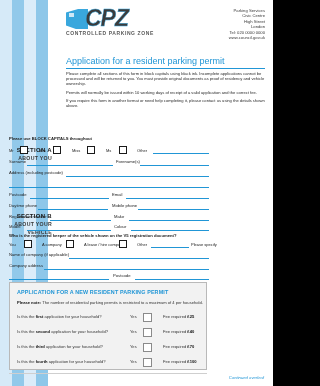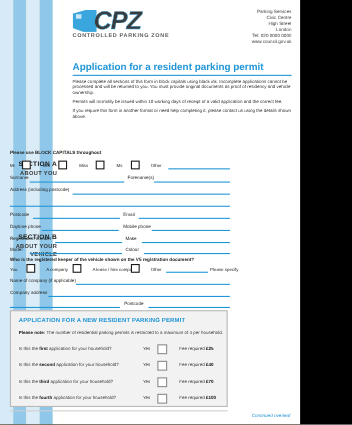--- a/index.html
+++ b/index.html
@@ -28,21 +28,21 @@
        font-style:italic;color:#3b3b3b;letter-spacing:-1px;line-height:23px;
        -webkit-text-stroke:0.4px #39a7dd;}
   .logo-sub{position:absolute;left:0;top:22px;font-size:5px;font-weight:bold;
        color:#5b5b5b;letter-spacing:0.6px;white-space:nowrap;}
   .addr{position:absolute;right:8px;top:8px;width:70px;text-align:right;
        font-size:4.2px;line-height:5.4px;color:#3a3a3a;}
   .addr div{white-space:nowrap;overflow:hidden;}
 
   
   .title{position:absolute;left:9px;top:56px;width:200px;font-size:9px;
-       font-weight:bold;color:#2196d6;white-space:nowrap;overflow:hidden;}
+       font-weight:normal;color:#2196d6;white-space:nowrap;overflow:hidden;}
   .title-rule{position:absolute;left:9px;top:68px;width:199px;height:1.4px;background:#2196d6;}
 
   
   .intro{position:absolute;left:9px;top:71px;width:200px;font-size:4.1px;
        line-height:5.1px;color:#2b2b2b;}
   .intro p{margin:0 0 3.5px 0;}
 
   
   .seclab{position:absolute;width:52px;text-align:right;right:221px;
        font-size:6px;font-weight:bold;color:#1a1a1a;letter-spacing:0.3px;line-height:8px;}

